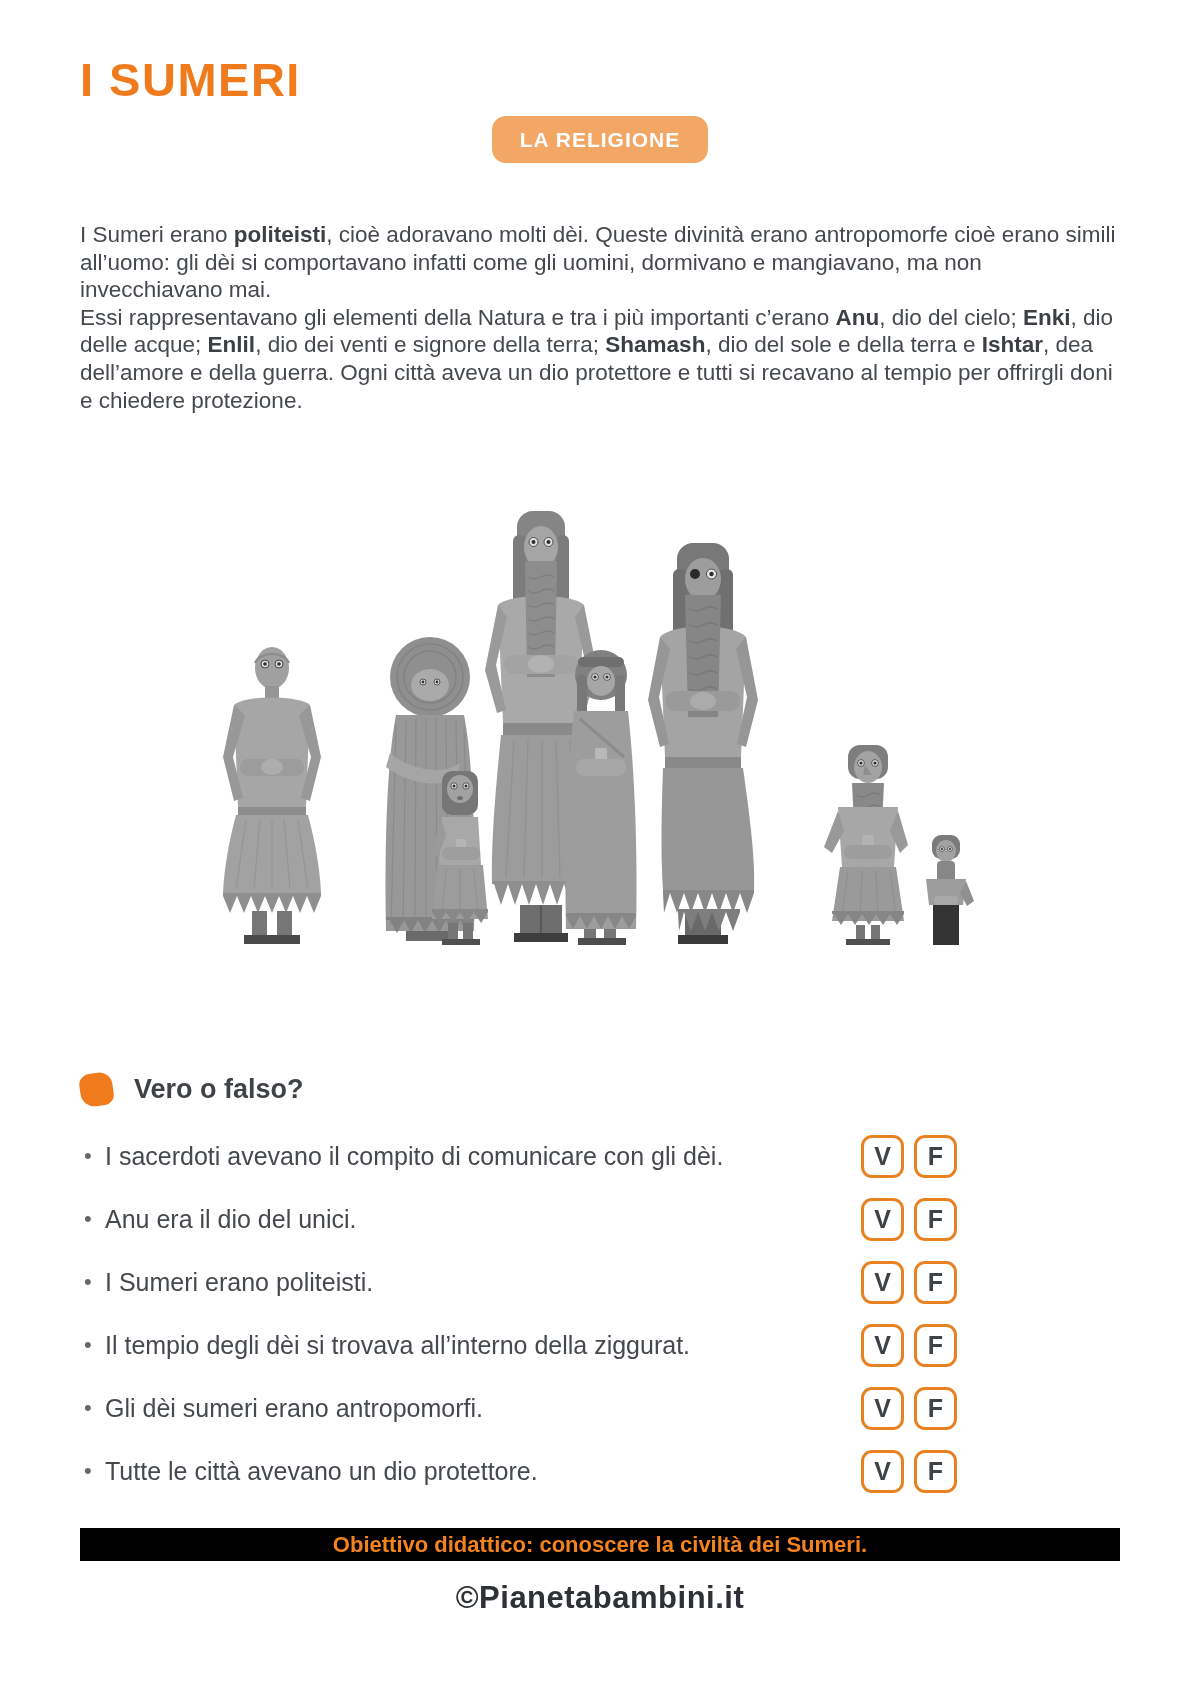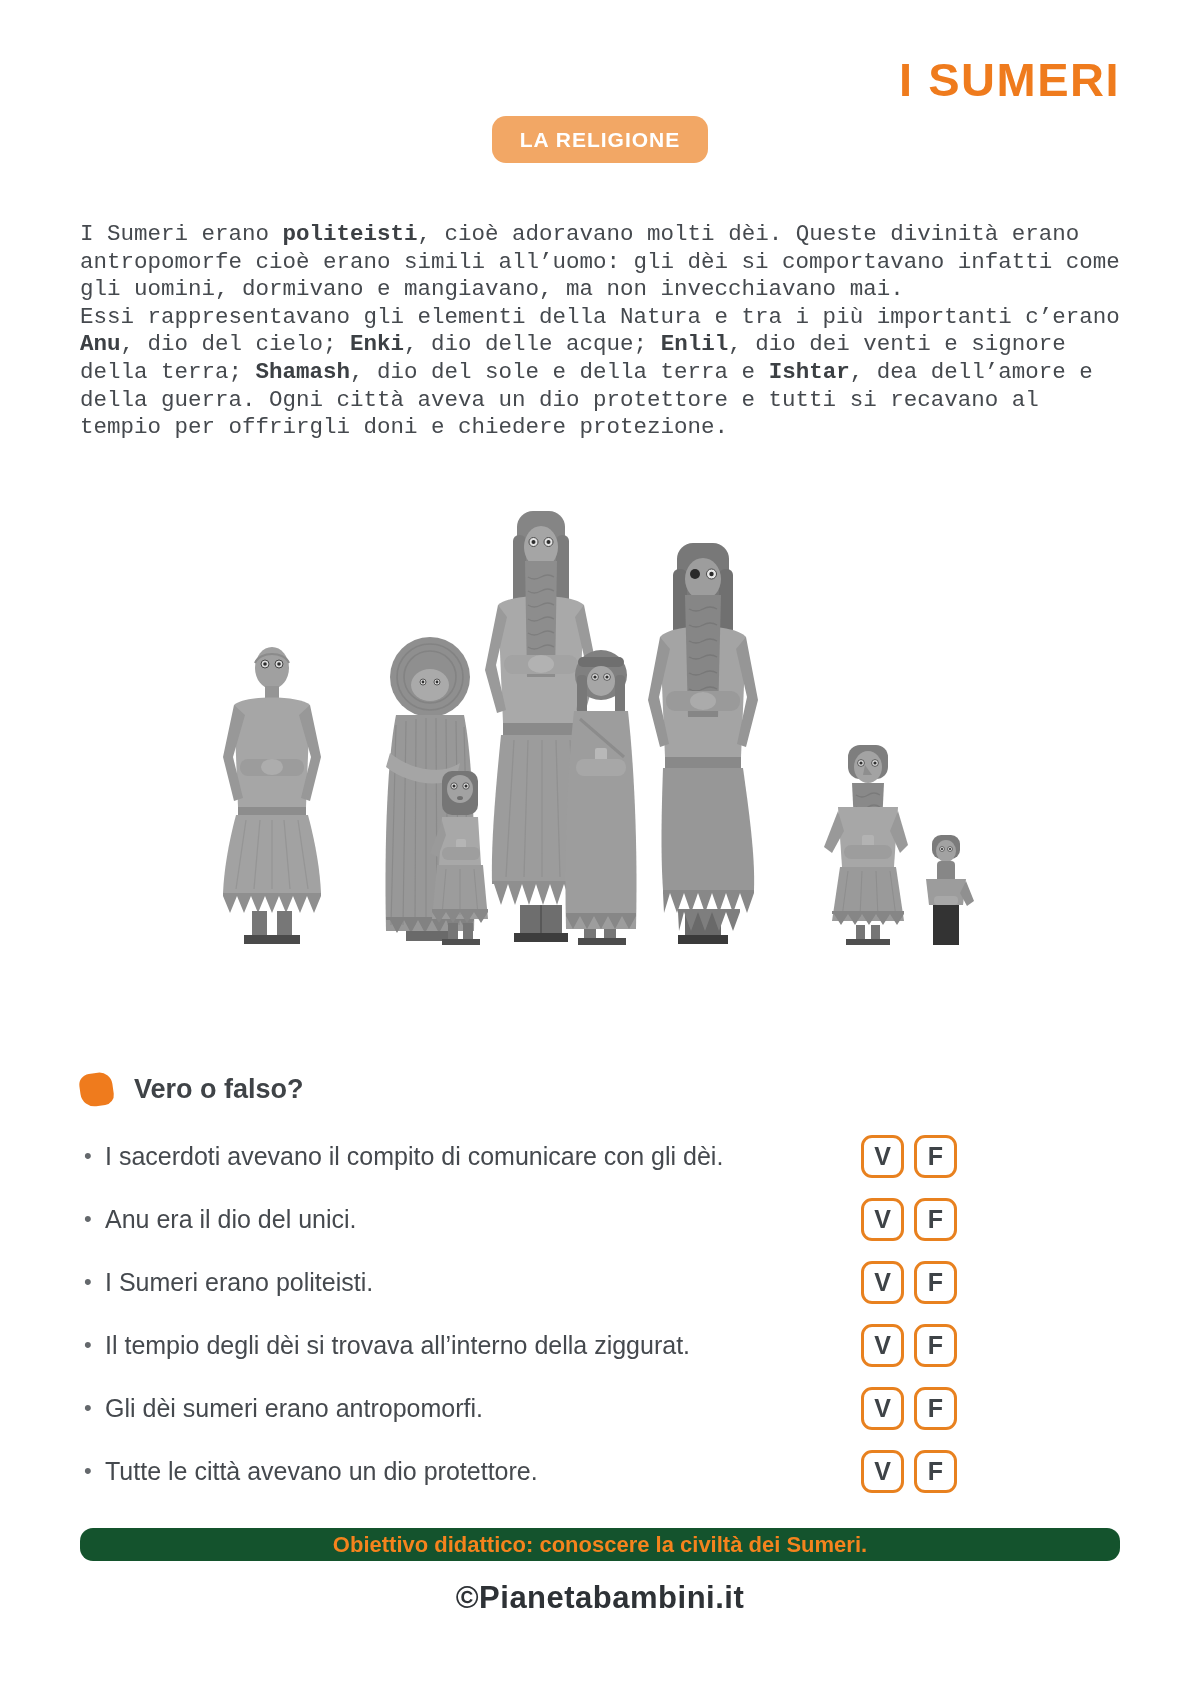--- a/index.html
+++ b/index.html
@@ -3,31 +3,31 @@
 <meta charset="utf-8">
 <style>
   html,body{margin:0;padding:0;background:#ffffff;}
   .page{
     width:1200px;height:1697px;margin:0 auto;background:#fff;
     font-family:"Liberation Sans",sans-serif;color:#45494e;
     box-sizing:border-box;padding:54px 80px 0 80px;overflow:hidden;position:relative;
   }
   
   .title{
-    text-align:right;color:#ef7b1d;font-size:47px;font-weight:800;
+    text-align:left;color:#ef7b1d;font-size:47px;font-weight:800;
     margin:0;letter-spacing:1.5px;line-height:52px;
   }
   .badge-wrap{text-align:center;margin-top:10px;}
   .badge{
     display:inline-block;background:#f2a765;color:#ffffff;font-weight:800;
     font-size:21px;line-height:29px;padding:9px 28px;border-radius:14px;letter-spacing:1px;
   }
   
   .intro{margin-top:58px;height:250px;overflow:hidden;font-size:22.5px;line-height:27.6px;color:#45494e;}
-  .intro p{margin:0;font-family:Liberation Mono, monospace;}
+  .intro p{margin:0;}
   .intro b{font-weight:700;color:#3c4044;}
   
   .statues{margin:34px 0 0 100px;width:800px;height:440px;display:block;}
   
   .quiz-heading{margin-top:128px;display:flex;align-items:center;}
   .blob{
     width:33px;height:33px;background:#ef7b1d;flex:0 0 auto;
     border-radius:11px 13px 10px 14px;transform:rotate(-8deg);
   }
   .quiz-heading .label{font-size:27px;font-weight:600;color:#3f4347;margin-left:21px;}
@@ -37,22 +37,22 @@
   .q-text{font-size:25px;color:#45494e;flex:1 1 auto;}
   .vf{display:flex;gap:10px;margin-right:163px;flex:0 0 auto;}
   .vf-btn{
     width:43px;height:43px;box-sizing:border-box;background:#fff;
     border:3.5px solid #e8811f;border-radius:11px;color:#3e4347;
     font-family:"Liberation Sans",sans-serif;font-weight:800;font-size:25px;
     display:flex;align-items:center;justify-content:center;padding:0;cursor:pointer;
   }
   
   .footer-banner{
-    margin-top:36px;background:#14532d;height:33px;
-    display:flex;align-items:center;justify-content:center;border-radius:13px;
+    margin-top:36px;background:#000000;height:33px;
+    display:flex;align-items:center;justify-content:center;
   }
   .footer-banner .obj{color:#f5831d;font-weight:700;font-size:22px;}
   .copyright{
     text-align:center;margin-top:19px;font-size:31px;font-weight:700;
     color:#2e3236;letter-spacing:0.5px;line-height:36px;
   }
 </style>
 </head>
 <body>
 

